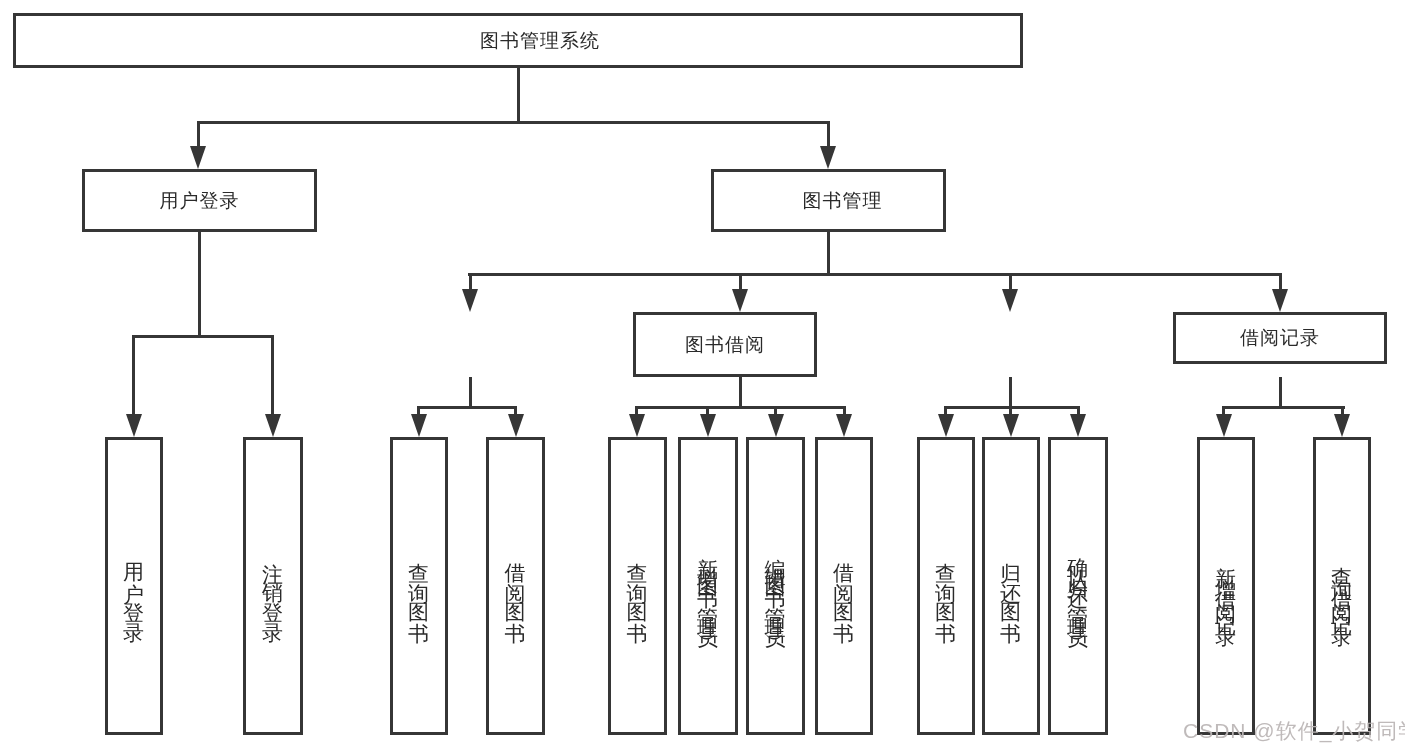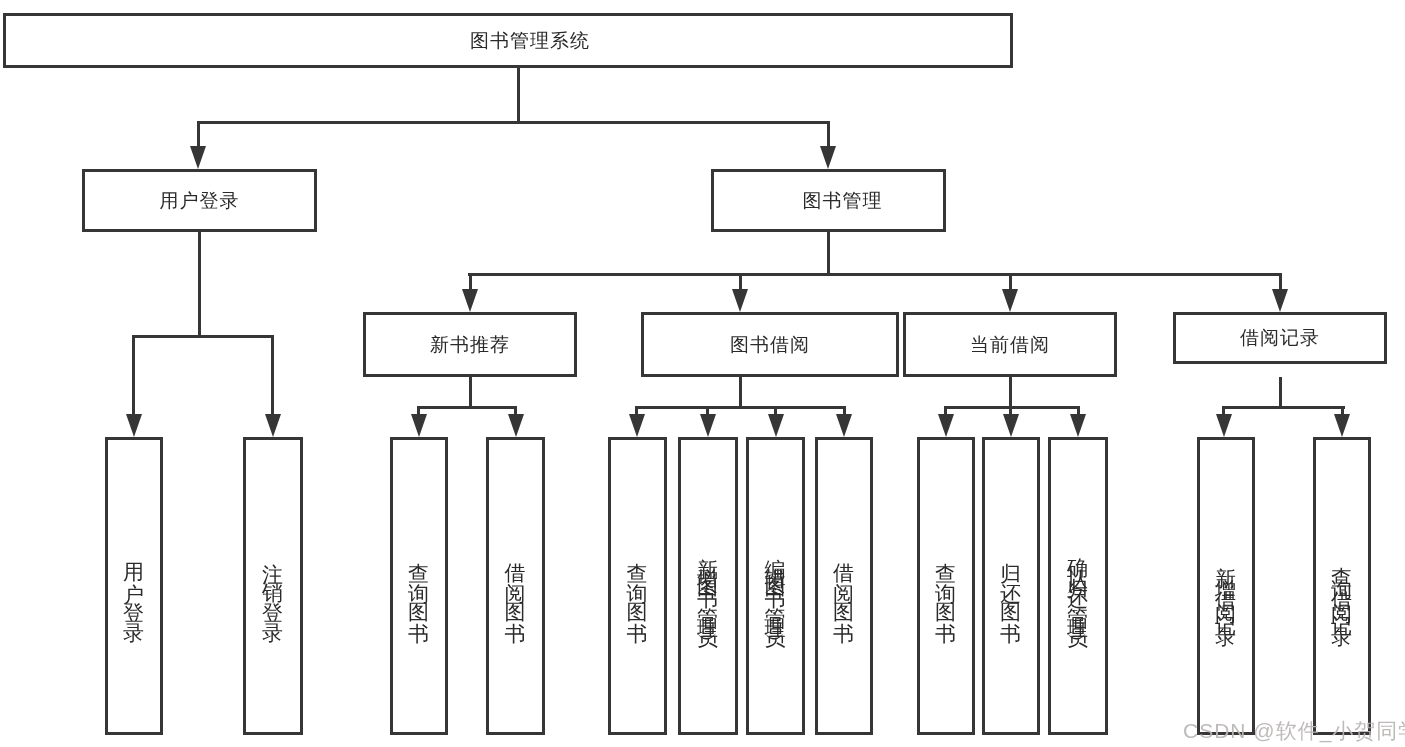--- a/index.html
+++ b/index.html
@@ -35,21 +35,21 @@
     position:absolute; left:1183px; top:717px;
     font-size:21px; color:rgba(188,182,182,0.95);
     letter-spacing:1px; white-space:nowrap;
   }
 </style>
 </head>
 <body>
 
 <div class="stage">
 
-  <div class="hbox" style="left:3px; top:13px; width:1010px; height:55px;padding-left:44px;">
+  <div class="hbox" style="left:13px; top:13px; width:1010px; height:55px;padding-left:44px;">
     <span>图书管理系统</span>
   </div>
 
   <div class="line" style="left:517px; top:68px; width:3px; height:53px;"></div>
   <div class="line" style="left:197px; top:121px; width:633px; height:3px;"></div>
   <div class="line" style="left:197px; top:121px; width:3px; height:29px;"></div>
   <div class="arrow" style="left:190px; top:146px;"></div>
   <div class="line" style="left:827px; top:121px; width:3px; height:29px;"></div>
   <div class="arrow" style="left:820px; top:146px;"></div>
 
@@ -71,28 +71,22 @@
   <div class="line" style="left:468px; top:273px; width:813px; height:3px;"></div>
   <div class="line" style="left:469px; top:273px; width:3px; height:20px;"></div>
   <div class="arrow" style="left:462px; top:289px;"></div>
   <div class="line" style="left:739px; top:273px; width:3px; height:20px;"></div>
   <div class="arrow" style="left:732px; top:289px;"></div>
   <div class="line" style="left:1009px; top:273px; width:3px; height:20px;"></div>
   <div class="arrow" style="left:1002px; top:289px;"></div>
   <div class="line" style="left:1279px; top:273px; width:3px; height:20px;"></div>
   <div class="arrow" style="left:1272px; top:289px;"></div>
 
-  <div class="hbox" style="left:363px; top:312px; width:214px; height:65px;">
-    <span>新书推荐</span>
-  </div>
-  <div class="hbox" style="left:633px; top:312px; width:258px; height:65px;margin-left:8px;">
+  <div class="hbox" style="left:633px; top:312px; width:184px; height:65px;">
     <span>图书借阅</span>
-  </div>
-  <div class="hbox" style="left:903px; top:312px; width:214px; height:65px;">
-    <span>当前借阅</span>
   </div>
   <div class="hbox" style="left:1173px; top:312px; width:214px; height:52px;">
     <span>借阅记录</span>
   </div>
 
   <div class="line" style="left:469px; top:377px; width:3px; height:29px;"></div>
   <div class="line" style="left:417px; top:406px; width:100px; height:3px;"></div>
   <div class="line" style="left:417px; top:406px; width:3px; height:10px;"></div>
   <div class="arrow" style="left:411px; top:414px;"></div>
   <div class="line" style="left:514px; top:406px; width:3px; height:10px;"></div>

